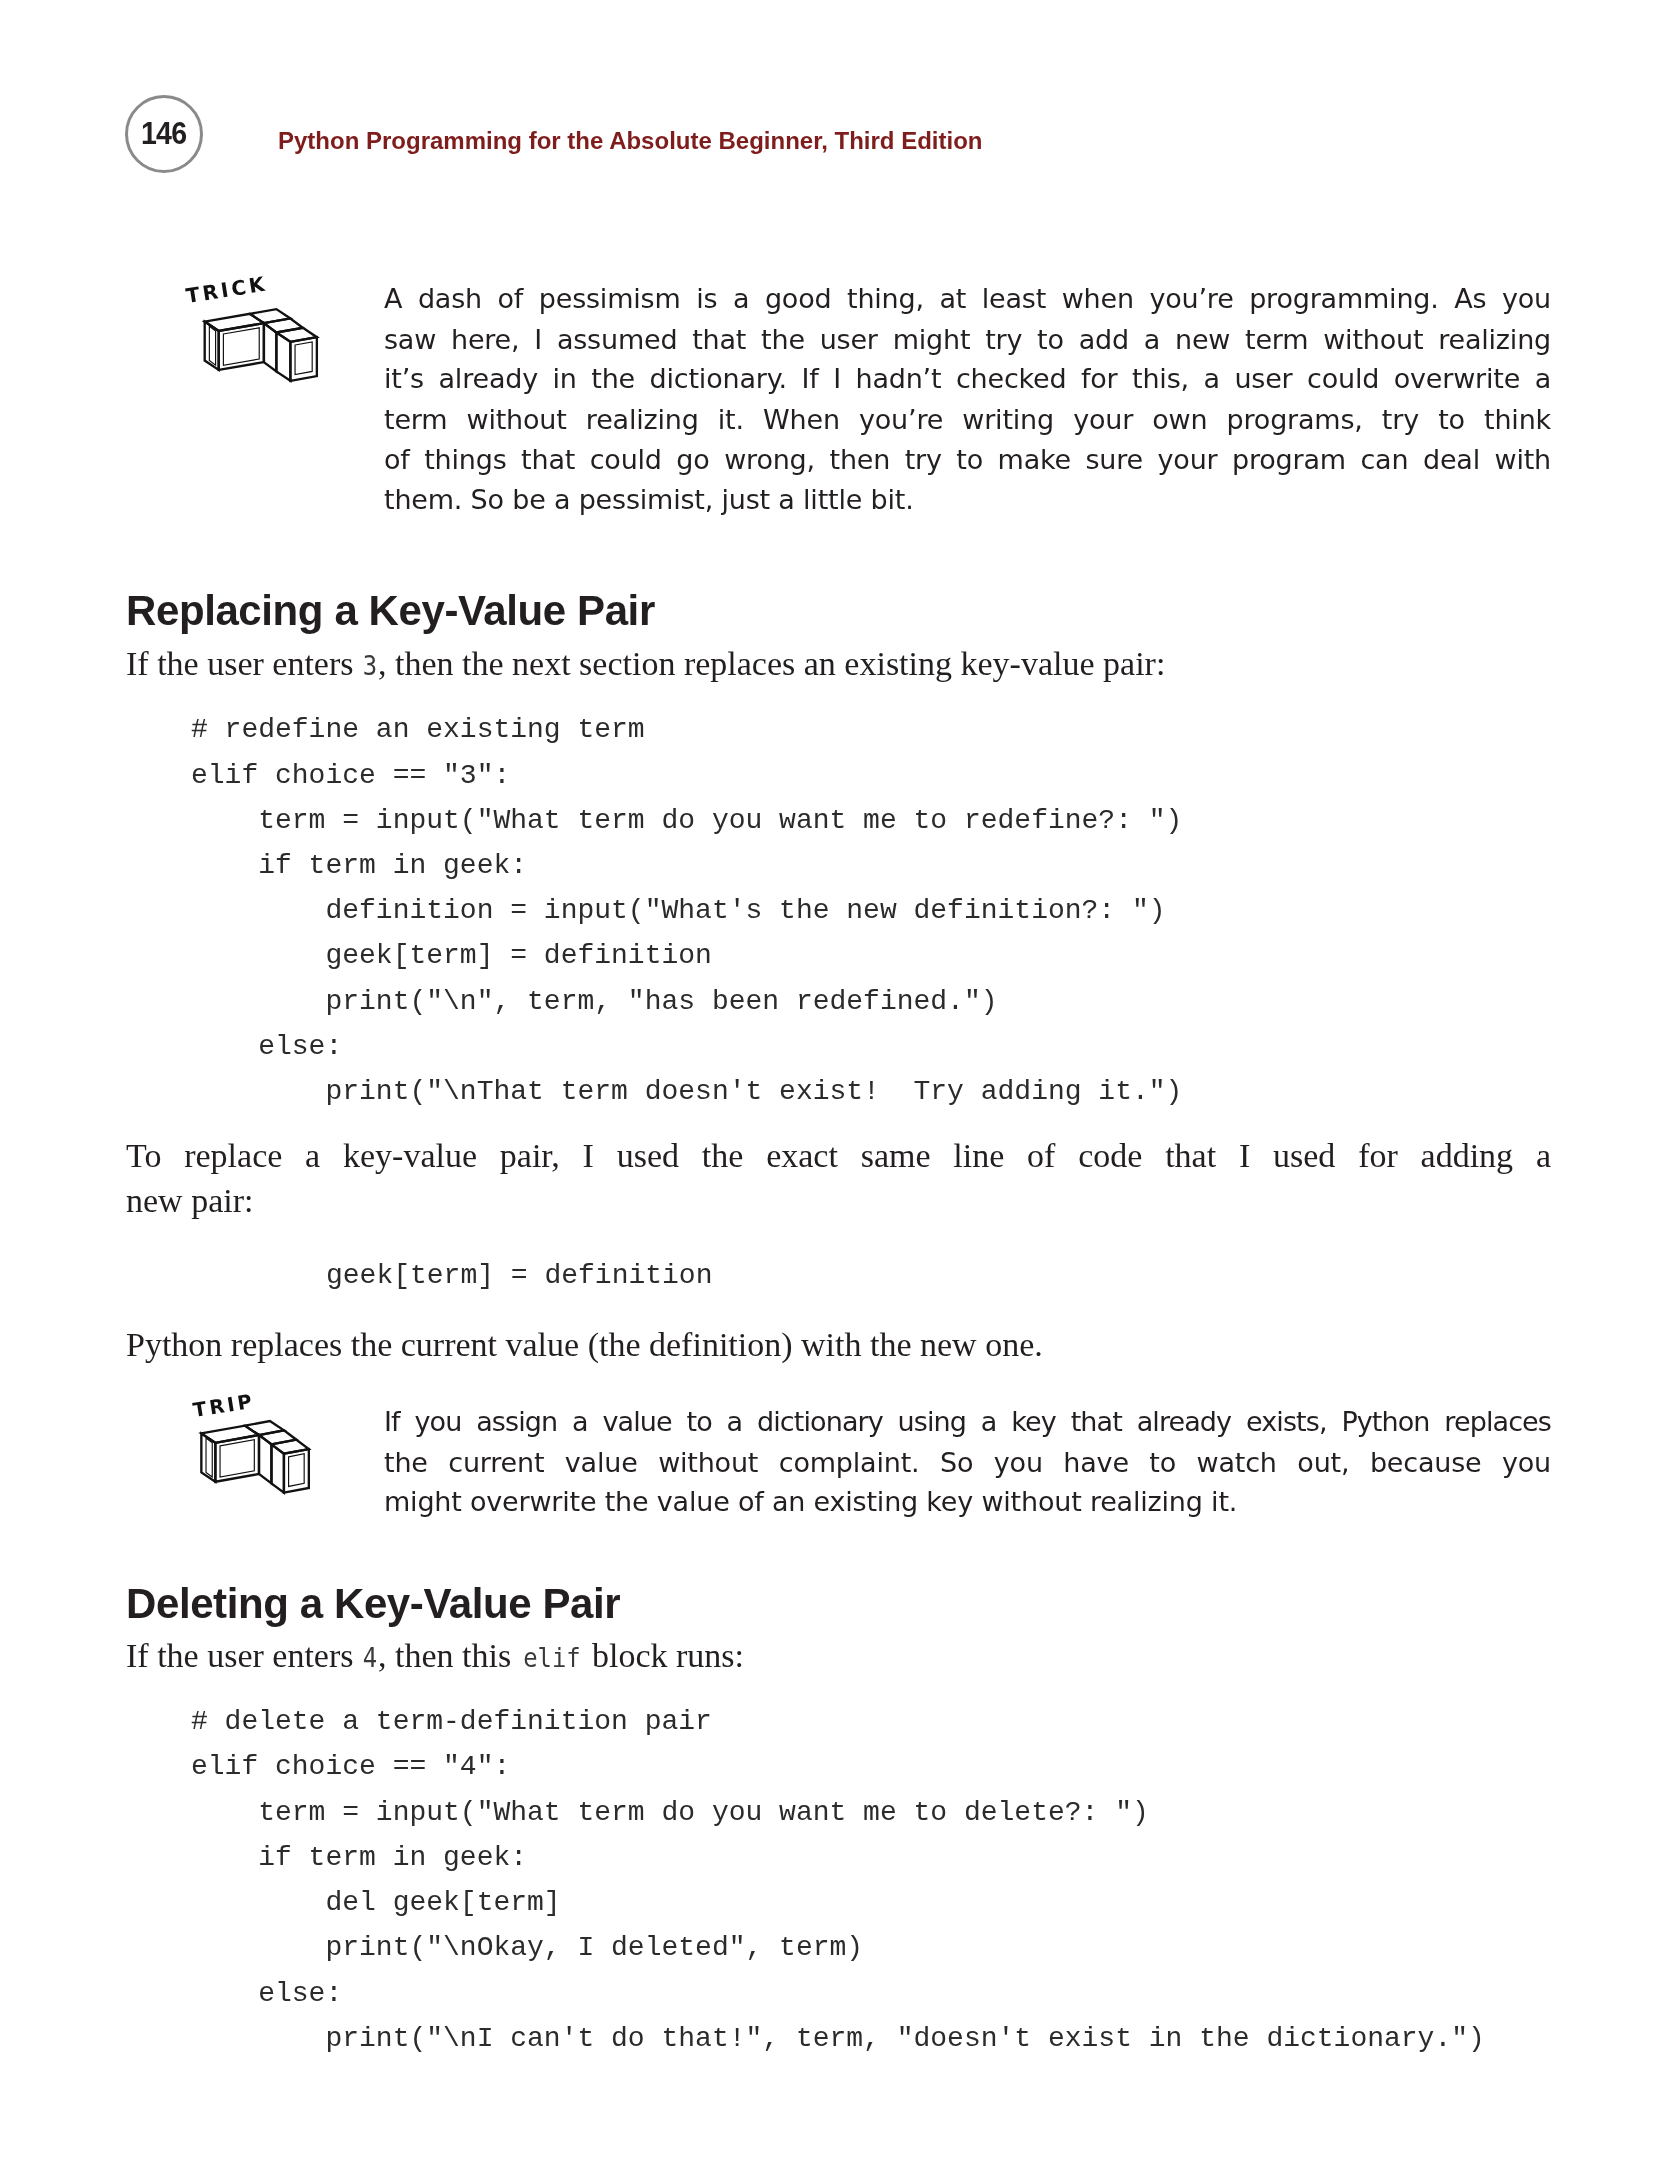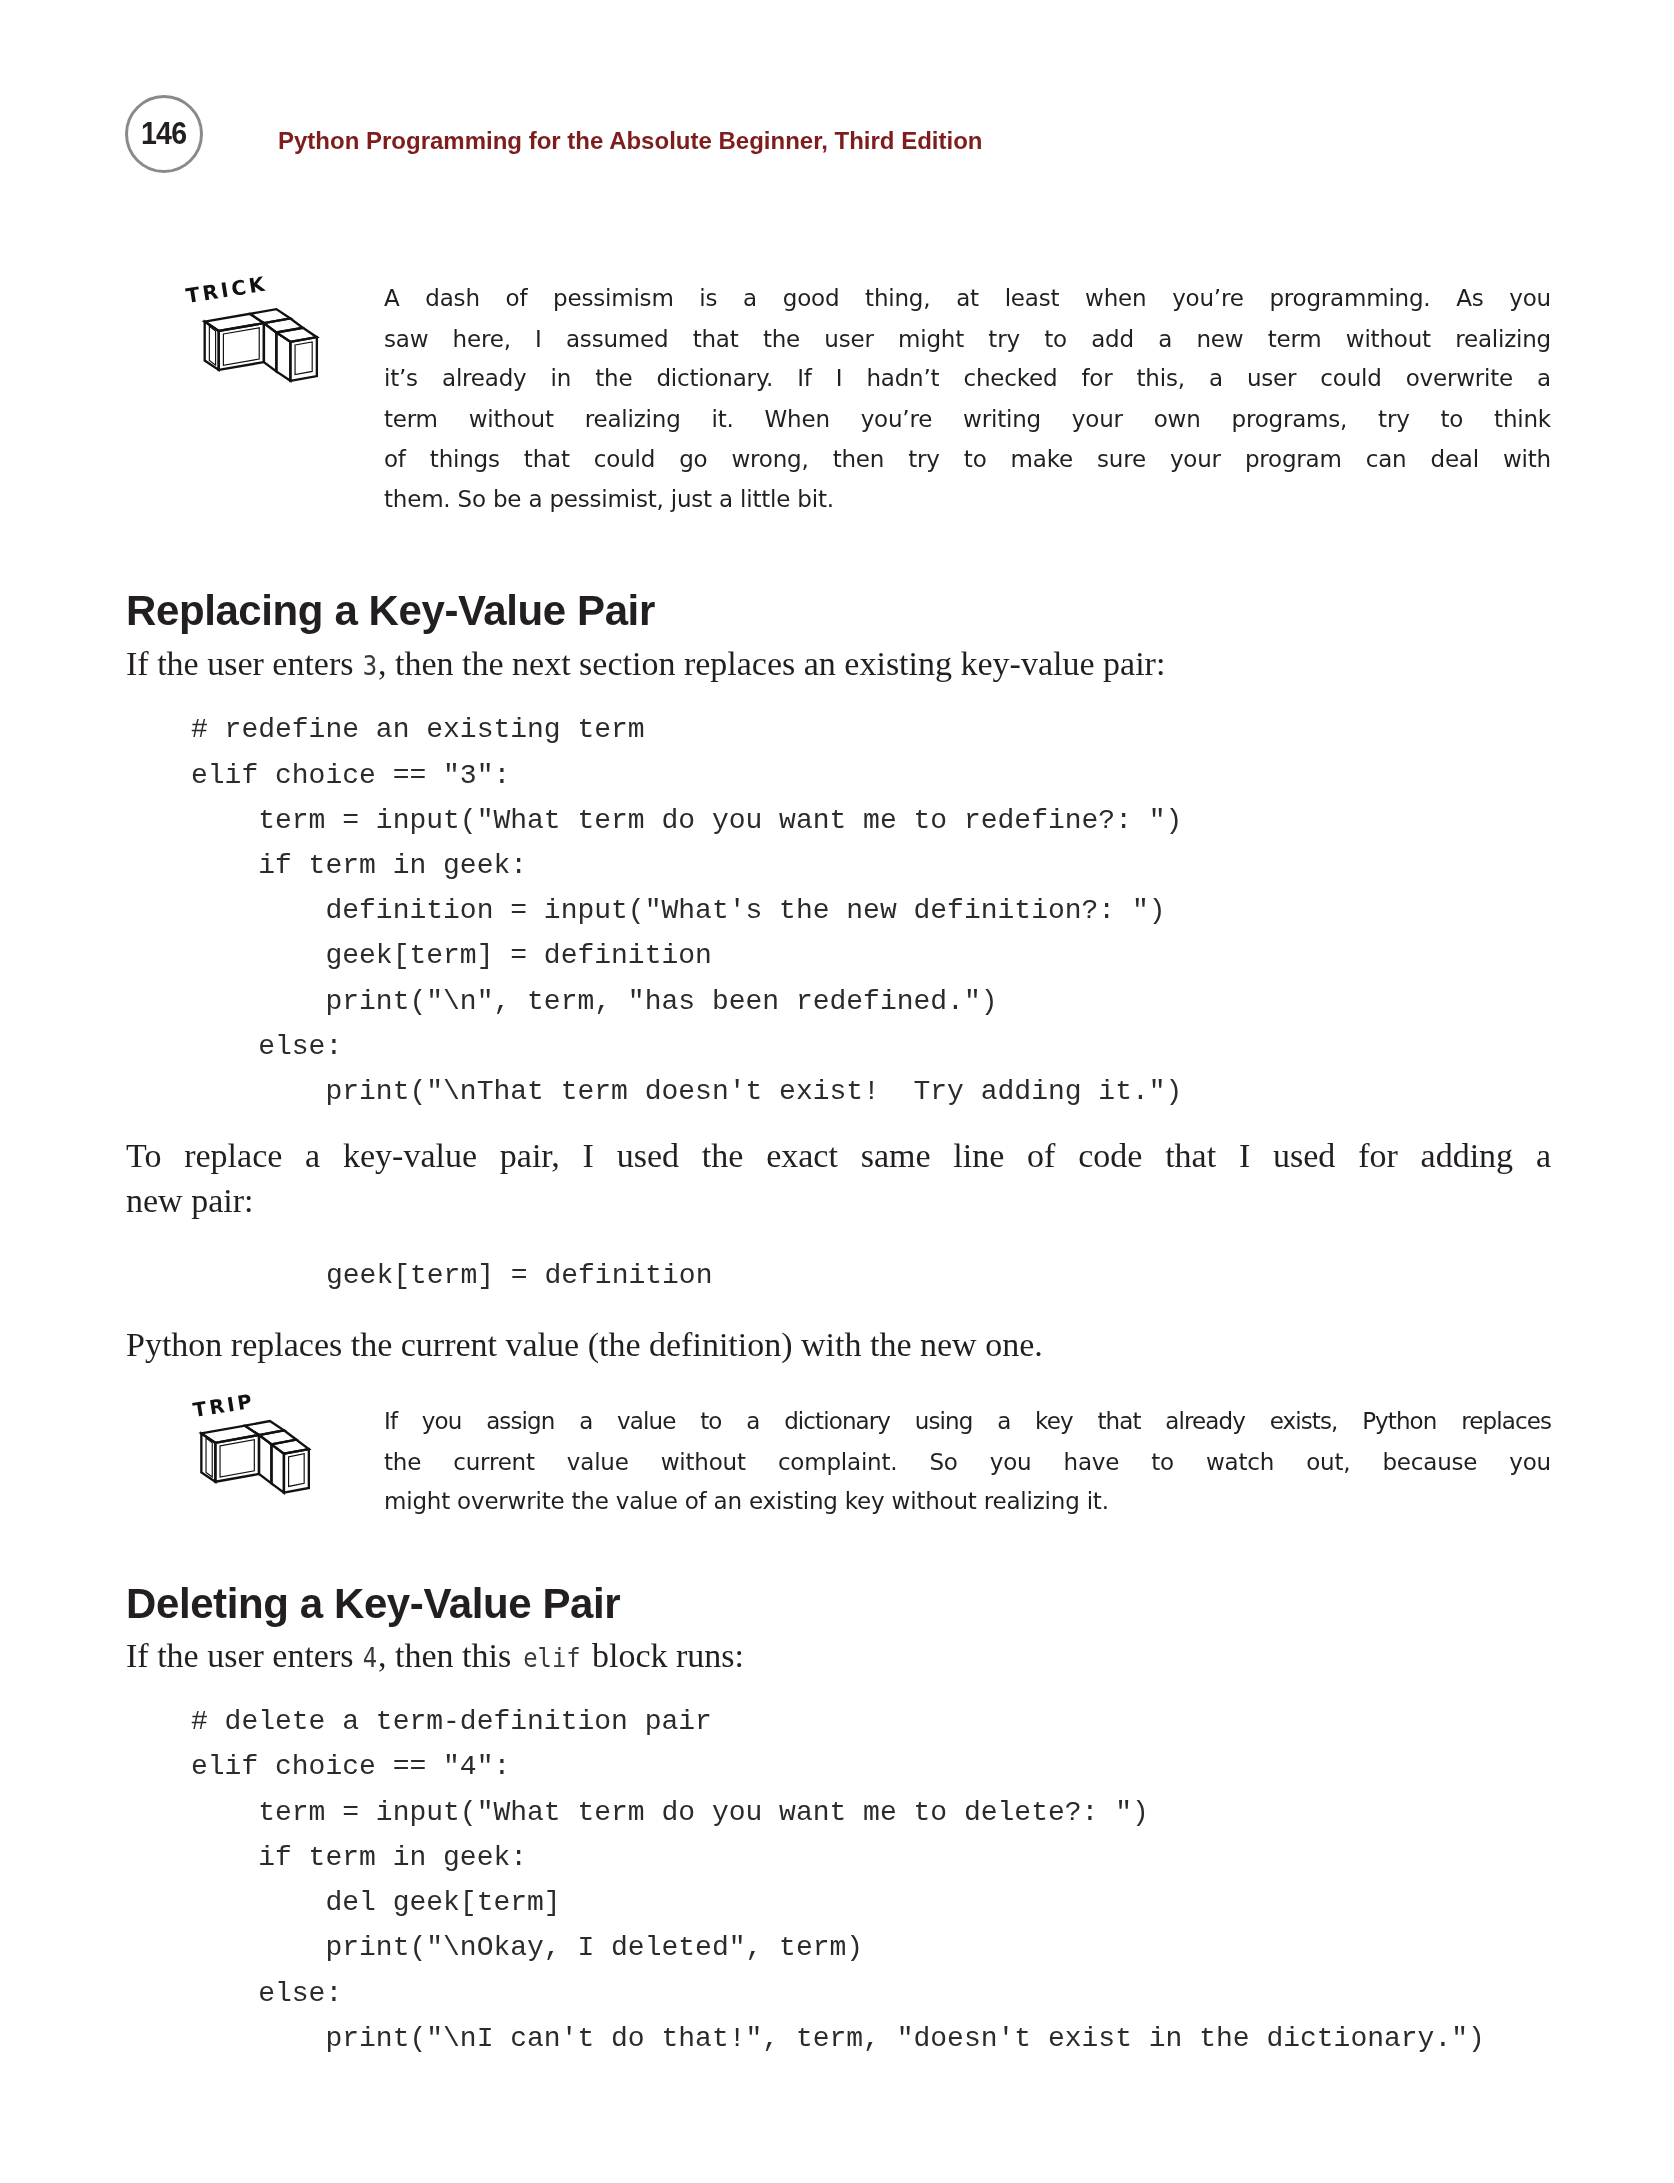--- a/index.html
+++ b/index.html
@@ -14,21 +14,21 @@
     font-family:"Liberation Sans", sans-serif; font-weight:bold; font-size:31px; color:#231f20;
     letter-spacing:-0.8px; transform:scaleX(0.92);
   }
   .running-head {
     left:278px; top:125px;
     font-family:"Liberation Sans", sans-serif; font-weight:bold; font-size:24px; color:#7f1d1d;
     line-height:31px;
   }
   .note-text {
     left:384px; width:1167px;
-    font-family:"DejaVu Sans", sans-serif; font-size:23px; line-height:41px; color:#231f20;
+    font-family:"DejaVu Sans", sans-serif; font-size:27px; line-height:41px; color:#231f20;
     white-space:nowrap; letter-spacing:-0.2px;
   }
   .note-line { position:absolute; left:0; height:41px; text-align:justify; text-align-last:justify; width:1167px; white-space:normal; }
   .note-line.last { text-align-last:left; }
   .h2 {
     left:126px; font-family:"Liberation Sans", sans-serif; font-weight:bold; font-size:42px;
     line-height:50px; color:#231f20; letter-spacing:-0.4px;
   }
   .body-line {
     left:126px; font-family:"Liberation Serif", serif; font-size:34px; line-height:44px; color:#231f20;

